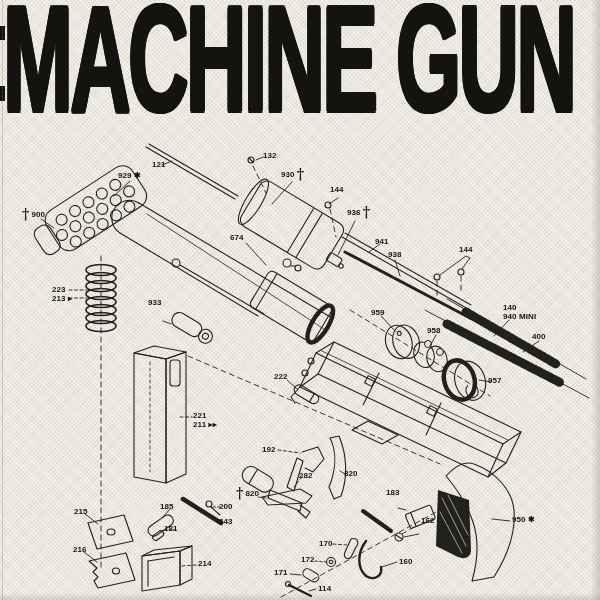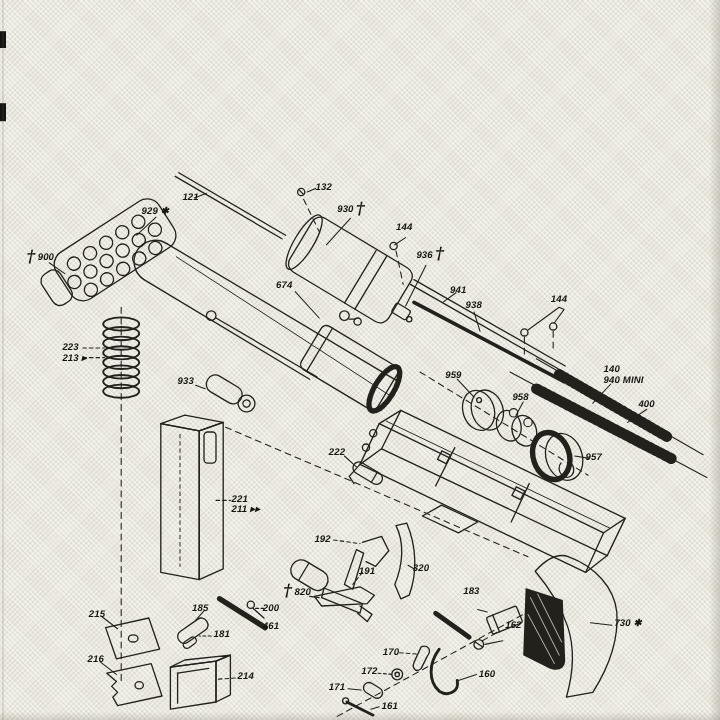--- a/index.html
+++ b/index.html
@@ -25,29 +25,32 @@
     letter-spacing:-5px;color:#141310;
     transform:scaleX(.56);transform-origin:left top;
     text-shadow:
       2.4px 0 #141310,-2.4px 0 #141310,0 2.4px #141310,0 -2.4px #141310,
       1.7px 1.7px #141310,-1.7px 1.7px #141310,1.7px -1.7px #141310,-1.7px -1.7px #141310;
   }
   .bleed{position:absolute;background:#141310;}
   svg.art{position:absolute;left:0;top:0;}
   .lbl{
     position:absolute;font-size:8px;font-weight:bold;letter-spacing:.1px;
-    white-space:nowrap;color:#16150f;display:flex;align-items:center;gap:2px;line-height:9px;font-style:italic;
+    white-space:nowrap;color:#16150f;display:flex;align-items:center;gap:2px;line-height:9px;
   }
   .dag{font-family:"DejaVu Serif", serif;font-size:14px;font-weight:bold;line-height:9px;}
 </style>
 </head>
 <body>
 
 <div class="cover">
 
+  <div class="titlebar">
+    <h1>MACHINE GUN</h1>
+  </div>
   <div class="bleed" style="left:0;top:26px;width:5px;height:14px"></div>
   <div class="bleed" style="left:0;top:86px;width:5px;height:15px"></div>
 
   <svg class="art" width="600" height="600" viewBox="0 0 600 600">
     <g stroke="#23211c" fill="none" stroke-width="1.1" stroke-linecap="round" stroke-linejoin="round">
 
       <g stroke-width=".9" stroke-dasharray="5 4">
         <line x1="101" y1="256" x2="101" y2="570"></line>
         <line x1="188" y1="356" x2="440" y2="464"></line>
         <line x1="350" y1="310" x2="490" y2="396"></line>
@@ -342,42 +345,42 @@
   <span class="lbl" style="left:459px;top:245px">144</span>
   <span class="lbl" style="left:503px;top:303px">140</span>
   <span class="lbl" style="left:503px;top:312px">940 MINI</span>
   <span class="lbl" style="left:532px;top:332px">400</span>
   <span class="lbl" style="left:371px;top:308px">959</span>
   <span class="lbl" style="left:427px;top:326px">958</span>
   <span class="lbl" style="left:488px;top:376px">957</span>
   <span class="lbl" style="left:274px;top:372px">222</span>
   <span class="lbl" style="left:52px;top:285px">223</span>
   <span class="lbl" style="left:52px;top:294px">213 ▸</span>
-  <span class="lbl" style="left:148px;top:313px">933</span>
+  <span class="lbl" style="left:148px;top:298px">933</span>
   <span class="lbl" style="left:193px;top:411px">221</span>
   <span class="lbl" style="left:193px;top:420px">211 ▸▸</span>
   <span class="lbl" style="left:262px;top:445px">192</span>
-  <span class="lbl" style="left:299px;top:471px">191</span>
+  <span class="lbl" style="left:299px;top:471px">282</span>
   <span class="lbl" style="left:344px;top:469px">320</span>
   <span class="lbl" style="left:236px;top:489px">
       <span class="dag">†</span>
       <span>820</span>
     </span>
   <span class="lbl" style="left:219px;top:502px">200</span>
-  <span class="lbl" style="left:219px;top:517px">461</span>
+  <span class="lbl" style="left:219px;top:517px">543</span>
   <span class="lbl" style="left:74px;top:507px">215</span>
   <span class="lbl" style="left:73px;top:545px">216</span>
   <span class="lbl" style="left:160px;top:502px">185</span>
-  <span class="lbl" style="left:178px;top:524px">181</span>
+  <span class="lbl" style="left:164px;top:524px">181</span>
   <span class="lbl" style="left:198px;top:559px">214</span>
   <span class="lbl" style="left:386px;top:488px">183</span>
   <span class="lbl" style="left:421px;top:516px">162</span>
   <span class="lbl" style="left:319px;top:539px">170</span>
   <span class="lbl" style="left:399px;top:557px">160</span>
   <span class="lbl" style="left:301px;top:555px">172</span>
   <span class="lbl" style="left:274px;top:568px">171</span>
-  <span class="lbl" style="left:318px;top:584px">161</span>
-  <span class="lbl" style="left:512px;top:515px">730 ✱</span>
+  <span class="lbl" style="left:318px;top:584px">114</span>
+  <span class="lbl" style="left:512px;top:515px">950 ✱</span>
 
   <div class="edge-left"></div>
   <div class="edge-right"></div>
   <div class="edge-bottom"></div>
 </div>
 
 </body></html>

